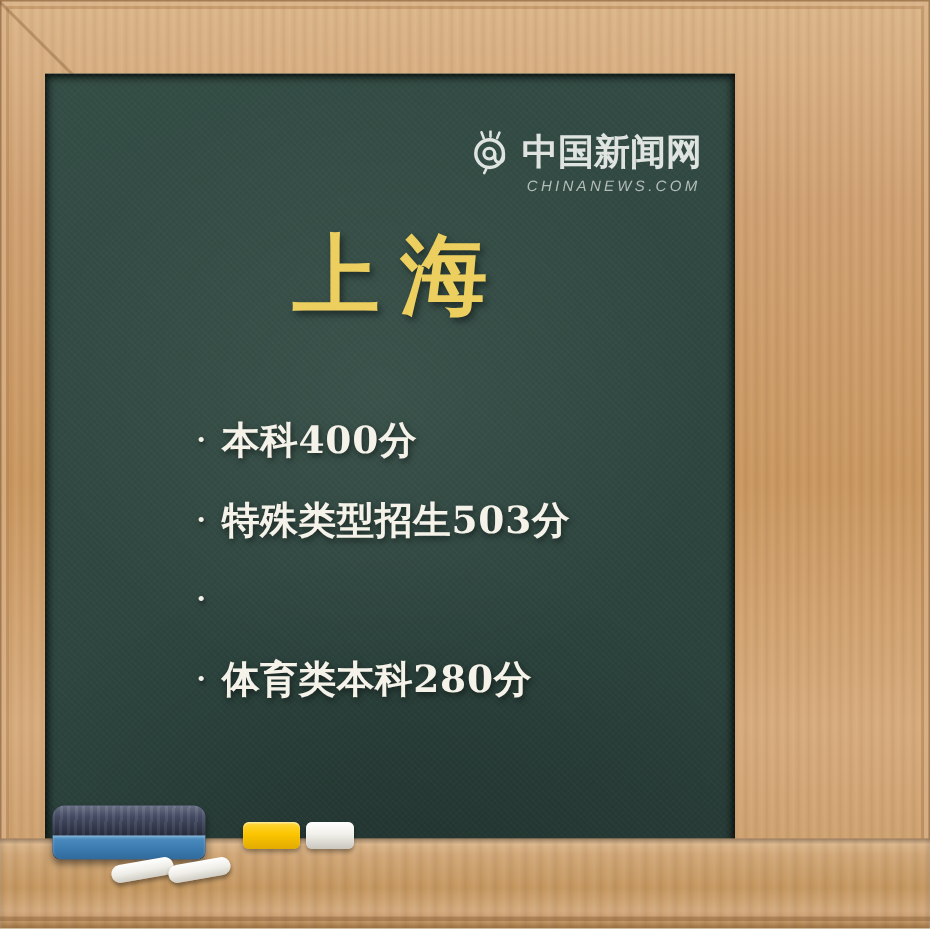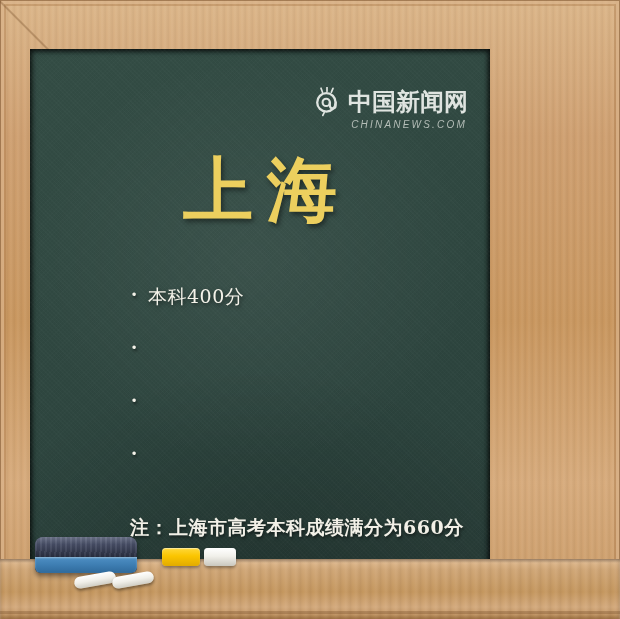--- a/index.html
+++ b/index.html
@@ -126,21 +126,21 @@
   }
 
   
   .title {
     position: absolute;
     left: 0;
     right: 0;
     top: 104px;
     text-align: center;
     font-family: "DejaVu Serif", "Liberation Serif", serif;
-    font-size: 70px;
+    font-size: 58px;
     font-weight: 700;
     color: #eccf5e;
     letter-spacing: 14px;
     text-indent: 14px;
     line-height: 1.05;
     text-shadow: 2px 3px 5px rgba(0,0,0,0.45);
   }
 
   
   .bullets {
@@ -158,22 +158,22 @@
     font-family: "DejaVu Serif", "Liberation Serif", serif;
     font-size: 26px;
     color: #f4f2e9;
     line-height: 1;
     width: 18px;
     flex: 0 0 auto;
     text-shadow: 1px 2px 3px rgba(0,0,0,0.5);
   }
   .bullet-text {
     font-family: "DejaVu Serif", "Liberation Serif", serif;
-    font-size: 19px;
-    font-weight: 400;
+    font-size: 25px;
+    font-weight: 700;
     color: #f4f2e9;
     line-height: 1;
     letter-spacing: 0.5px;
     white-space: nowrap;
     text-shadow: 1px 2px 4px rgba(0,0,0,0.5);
   }
 
   
   .note {
     position: absolute;
@@ -323,30 +323,31 @@
 
     <div class="title">上海</div>
 
     <div class="bullets">
       <div class="bullet-row">
         <span class="bullet-dot">·</span>
         <span class="bullet-text">本科400分</span>
       </div>
       <div class="bullet-row">
         <span class="bullet-dot">·</span>
+        <span class="bullet-text">特殊类型招生503分</span>
       </div>
       <div class="bullet-row">
         <span class="bullet-dot">·</span>
       </div>
       <div class="bullet-row">
         <span class="bullet-dot">·</span>
+        <span class="bullet-text">体育类本科280分</span>
       </div>
     </div>
 
-    <div class="note">注：上海市高考本科成绩满分为660分</div>
   </div>
 
   <div class="ledge">
     <div class="ledge-lip"></div>
     <div class="ledge-bottom-edge"></div>
   </div>
 
   <div class="eraser">
     <div class="eraser-felt"></div>
     <div class="eraser-base"></div>

